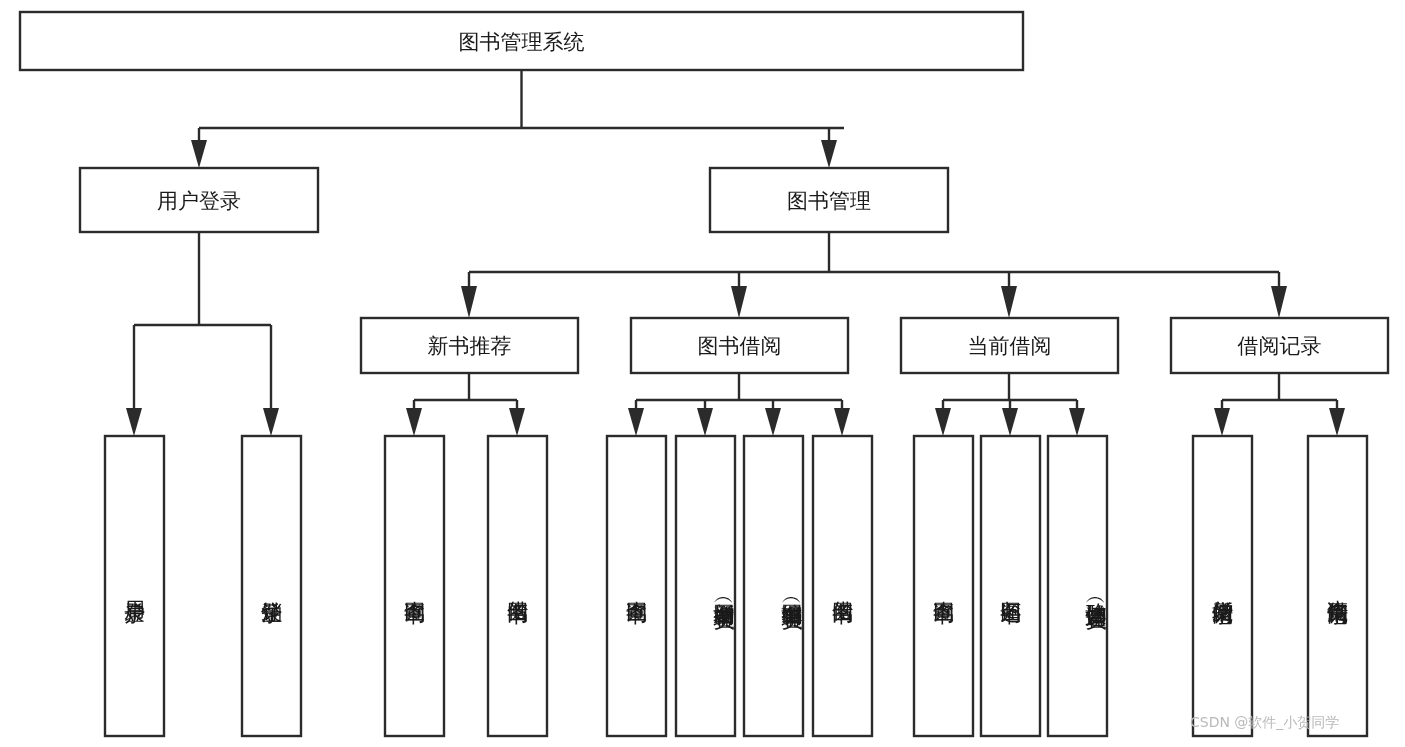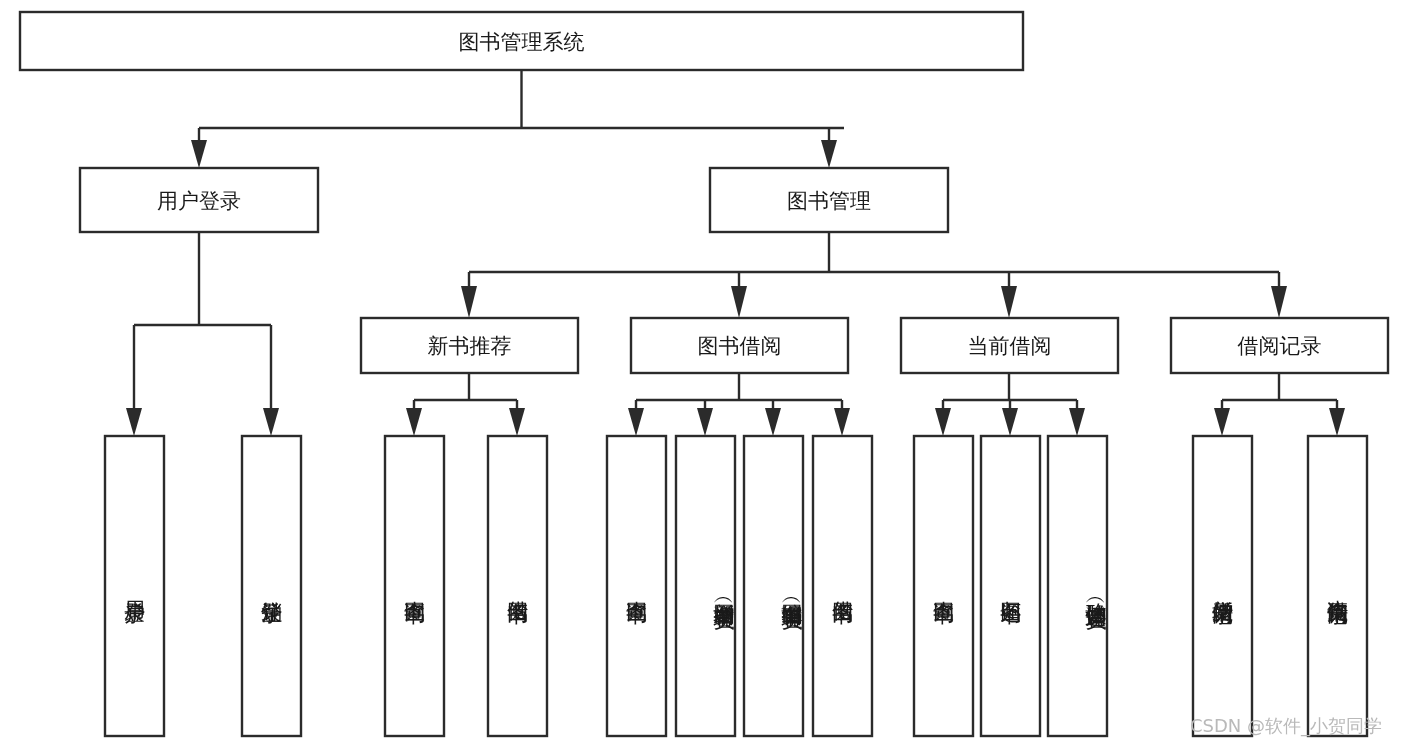--- a/index.html
+++ b/index.html
@@ -61,21 +61,21 @@
     writing-mode: vertical-rl;
     text-orientation: upright;
     letter-spacing: 1px;
     pointer-events: none;
     box-sizing: border-box;
   }
   .watermark {
     position: absolute;
     color: #b9b9b9;
     font-family: "DejaVu Sans", "Liberation Sans", sans-serif;
-    font-size: 18px;
+    font-size: 14px;
     white-space: nowrap;
     left: 1190px;
     top: 714px;
   }
 </style>
 </head>
 <body>
 
 <div id="diagram-root">
 

